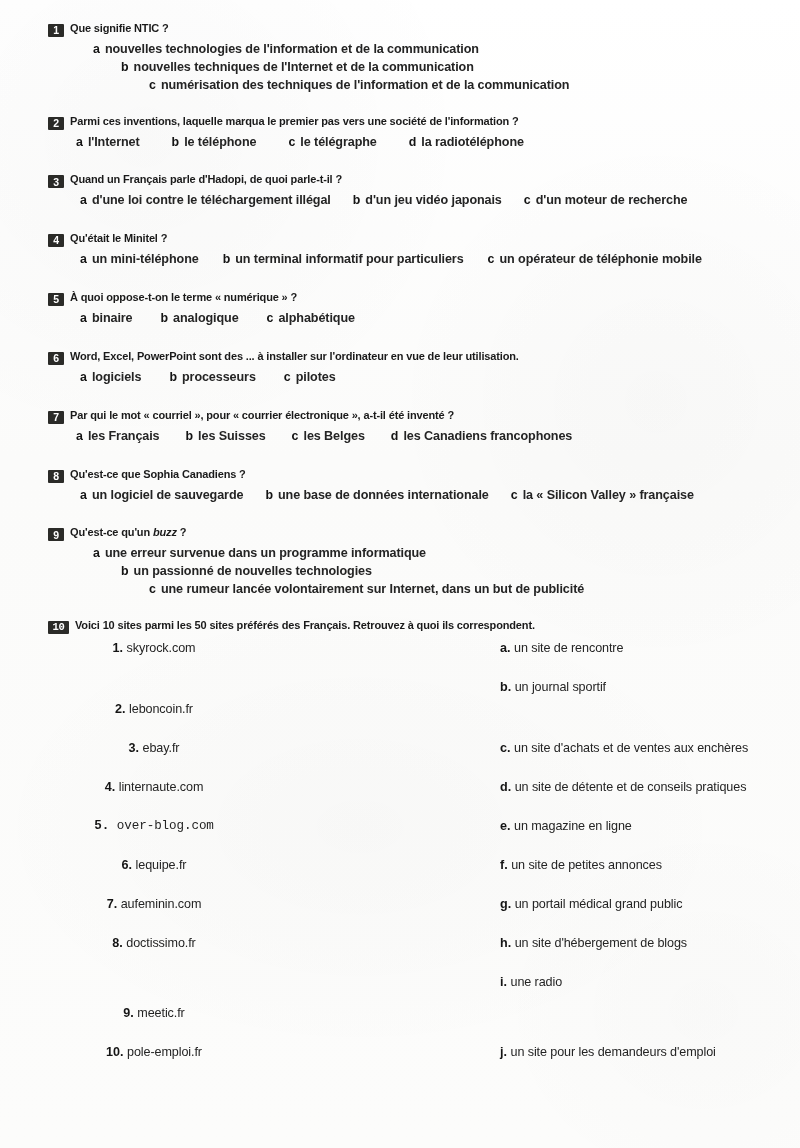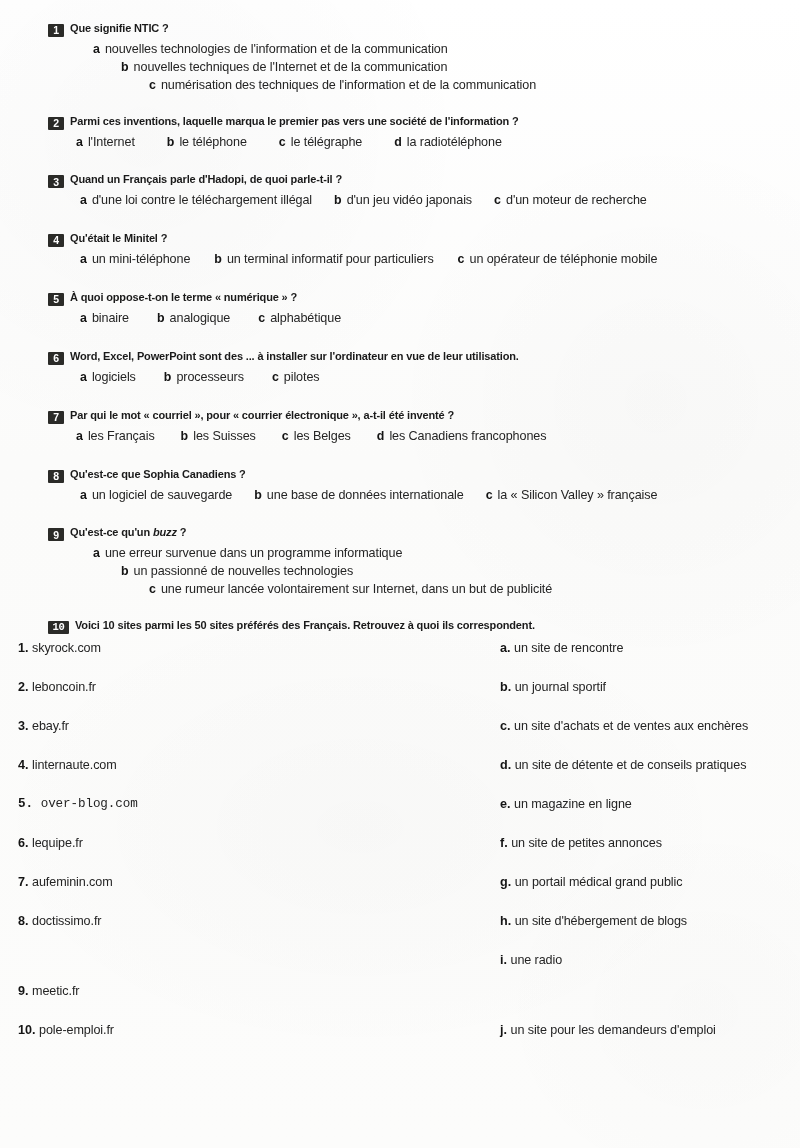--- a/index.html
+++ b/index.html
@@ -97,41 +97,41 @@
     align-items: baseline;
     white-space: nowrap;
   }
   .opt-letter {
     font-weight: bold;
     font-size: 12.4px;
     margin-right: 5px;
     color: #141414;
   }
   .opt-text {
-    font-weight: normal;
+    font-weight: bold;
     color: #242424;
     letter-spacing: -0.1px;
   }
 
   
   .stack .opt-row { display: block; }
   .stack .opt { display: inline-flex; }
 
   
   .inline-row .opt + .opt { margin-left: var(--gap, 26px); }
 
   
   .match-grid {
     display: grid;
     grid-template-columns: 272px 210px auto;
     row-gap: 0;
     margin-top: 8px;
   }
   .match-left {
-    text-align: left;
+    text-align: center;
     font-size: 12.6px;
     line-height: 1.05;
     height: 39px;
     white-space: nowrap;
     padding-right: 0;
   }
   .match-spacer { }
   .match-right {
     text-align: left;
     font-size: 12.6px;
@@ -376,21 +376,21 @@
       <div class="match-left" style="padding-right:0px;">
         <span class="m-num">1.</span>
         <span class="m-label">skyrock.com</span>
       </div>
       <div class="match-spacer"></div>
       <div class="match-right">
         <span class="m-letter">a.</span>
         <span class="m-label">un site de rencontre</span>
       </div>
 
-      <div class="match-left" style="padding-right:0px;">
+      <div class="match-left" style="padding-right:0px;margin-top:22px;">
         <span class="m-num">2.</span>
         <span class="m-label">leboncoin.fr</span>
       </div>
       <div class="match-spacer"></div>
       <div class="match-right">
         <span class="m-letter">b.</span>
         <span class="m-label">un journal sportif</span>
       </div>
 
       <div class="match-left" style="padding-right:0px;">

